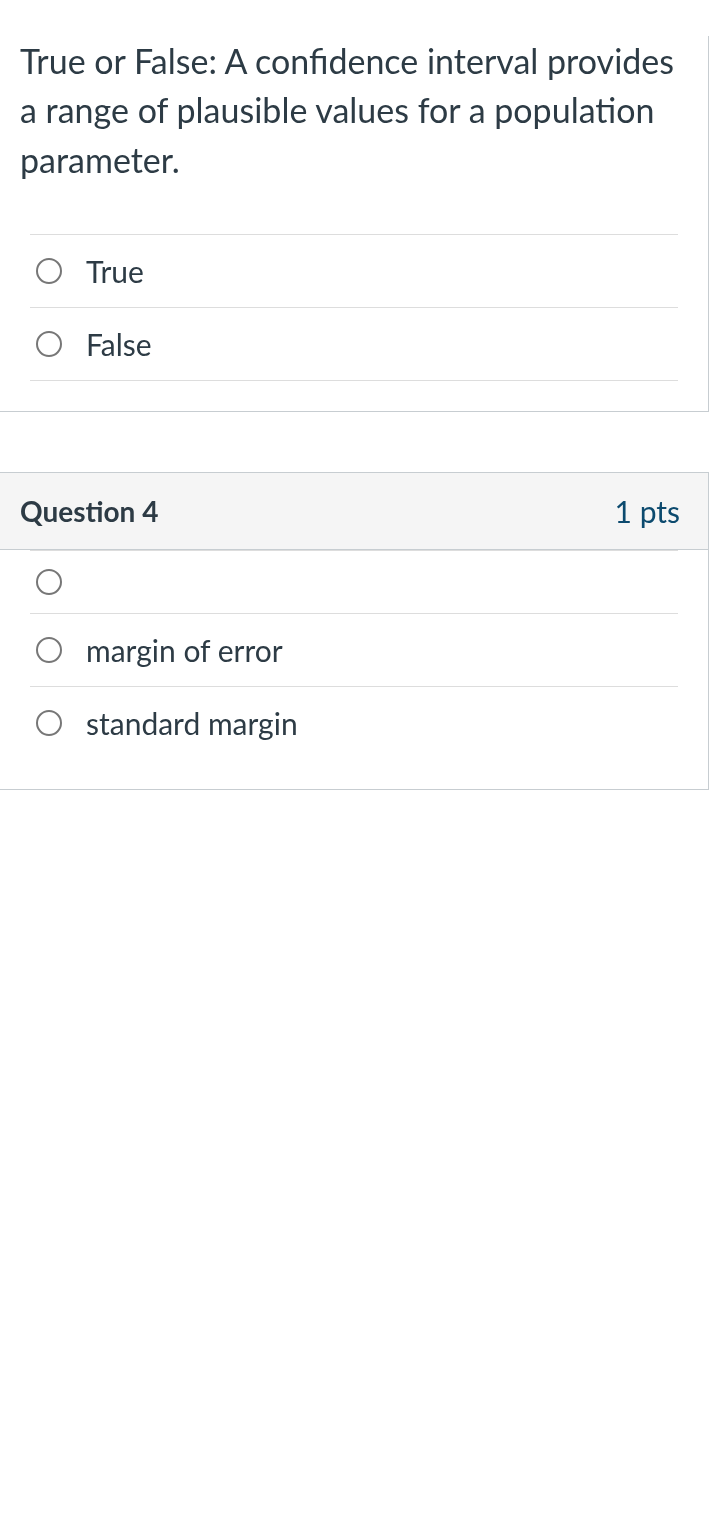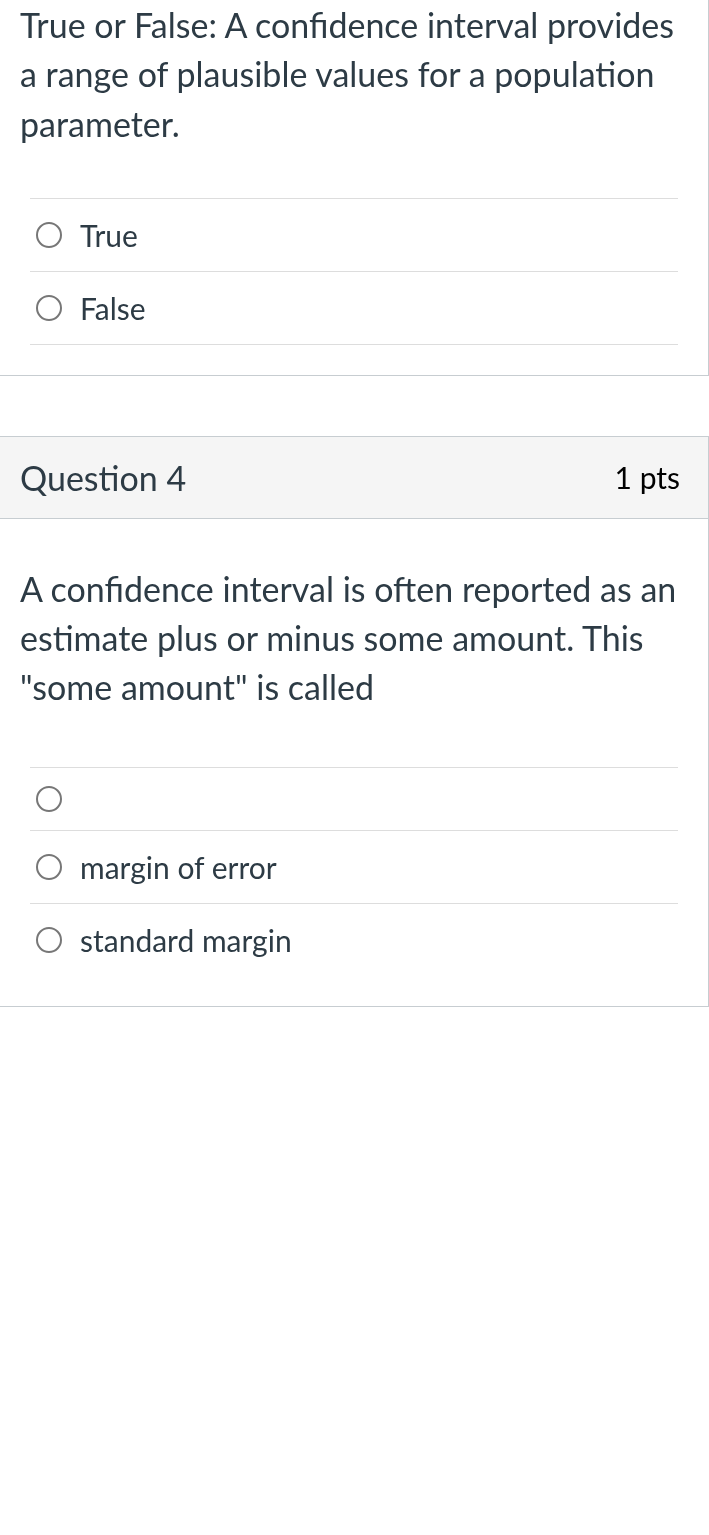--- a/index.html
+++ b/index.html
@@ -7,44 +7,45 @@
     margin: 0;
     padding: 0;
     font-family: "Lato", "Helvetica Neue", Arial, sans-serif;
     background: #ffffff;
     color: #2D3B45;
     width: 709px;
   }
   .question-card {
     border: 1px solid #C7CDD1;
     background: #fff;
+    margin-top: 36px;
   }
   .question-card.first {
     border-top: none;
     border-left: none;
   }
   .question-card.second {
     margin-top: 60px;
     border-left: none;
   }
   .q-header {
     display: flex;
     justify-content: space-between;
     align-items: center;
     background: #F5F5F5;
     border-bottom: 1px solid #C7CDD1;
     padding: 20px 28px 20px 20px;
   }
   .q-header .title {
-    font-weight: 400;
-    font-size: 34px;
+    font-weight: 700;
+    font-size: 28px;
   }
   .q-header .pts {
     font-size: 30px;
-    color: #000000;
+    color: #0c4a6e;
   }
   .q-body {
     padding: 0 20px 30px 20px;
   }
   .prompt {
     font-size: 34px;
     line-height: 1.45;
     color: #2D3B45;
     padding: 18px 0 50px 0;
   }
@@ -57,21 +58,21 @@
   .q-body.second-body .prompt {
     padding-top: 45px;
     padding-bottom: 55px;
   }
   .answers {
     margin: 0 10px;
   }
   .answer {
     display: flex;
     align-items: center;
-    gap: 18px;
+    gap: 24px;
     padding: 18px 0;
     border-top: 1px solid #ddd;
     font-size: 30px;
     color: #2D3B45;
     cursor: pointer;
   }
   .answer:last-child {
     border-bottom: 1px solid #ddd;
     justify-content: center;
   }
@@ -109,21 +110,20 @@
     </div>
   </div>
 </div>
 
 <div class="question-card second">
   <div class="q-header">
     <span class="title">Question 4</span>
     <span class="pts">1 pts</span>
   </div>
   <div class="q-body second-body">
-    <div class="prompt">A confidence interval is often reported as an estimate plus or minus some amount.  This "some amount" is called</div>
     <div class="answers">
       <div class="answer">
         <span class="radio"></span>
       </div>
       <div class="answer">
         <span class="radio"></span>
         <span class="answer-label">margin of error</span>
       </div>
       <div class="answer">
         <span class="radio"></span>

